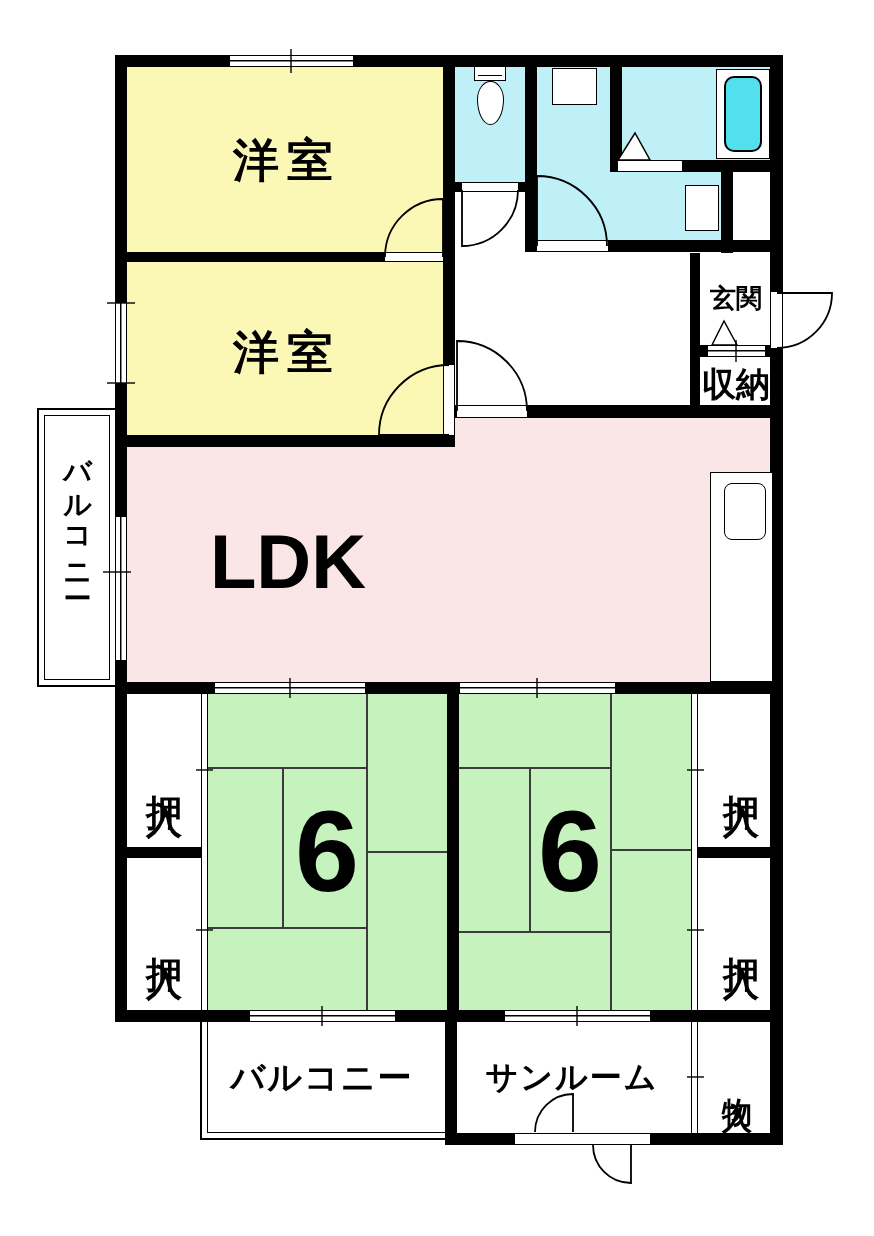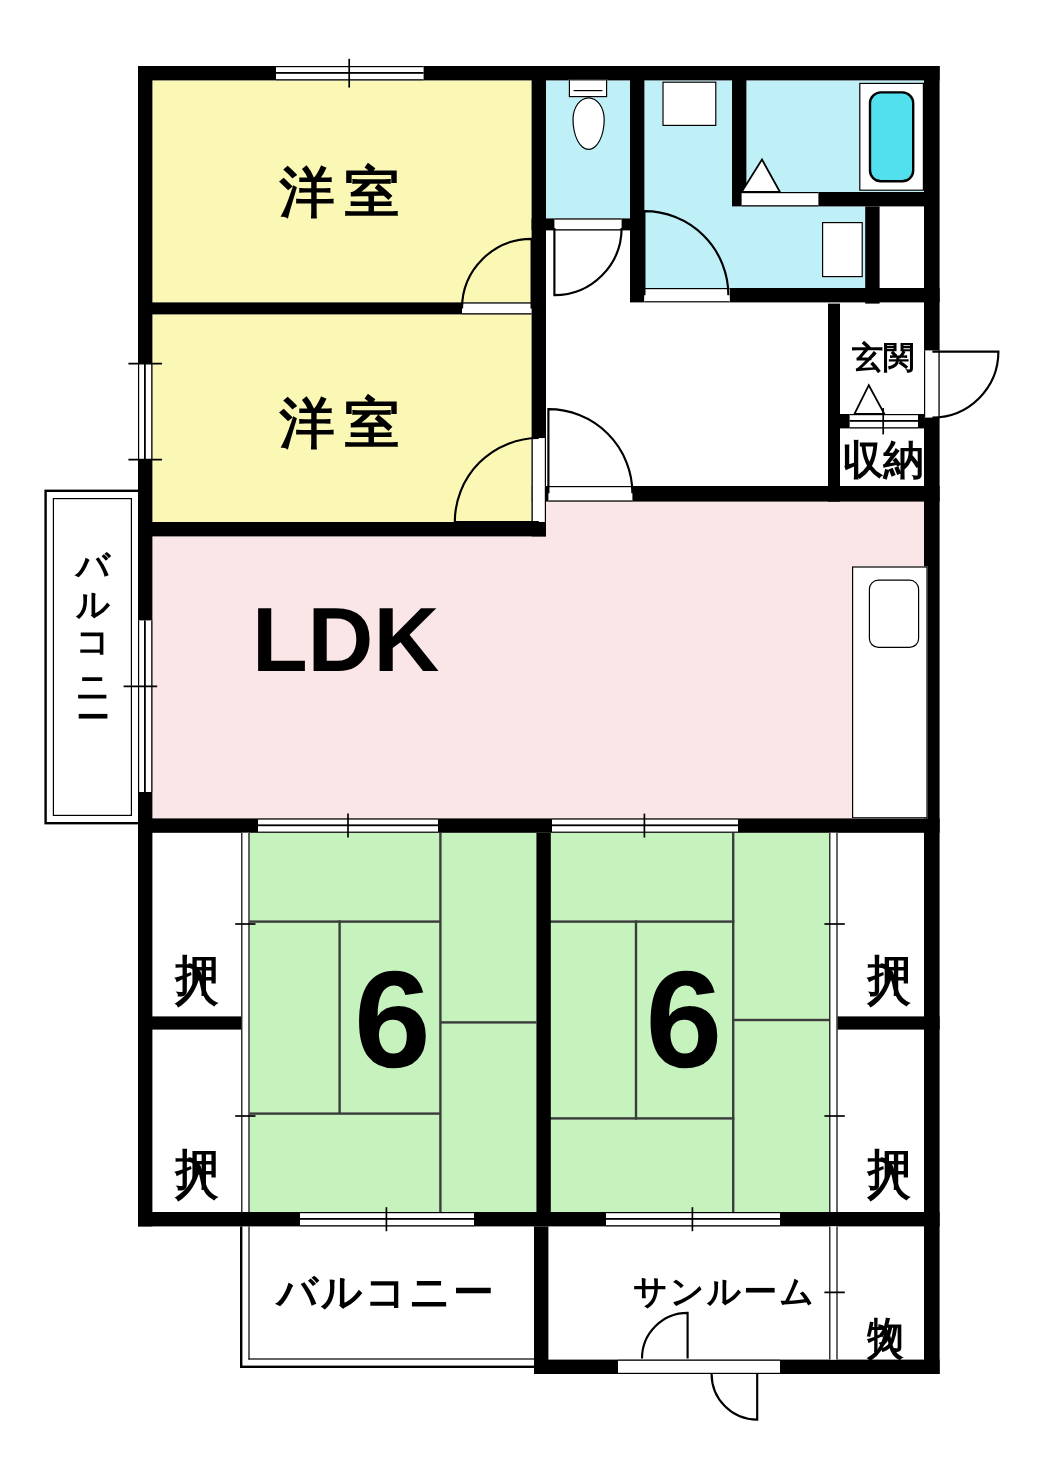--- a/index.html
+++ b/index.html
@@ -137,27 +137,27 @@
       <line x1="196" y1="930" x2="213" y2="930"></line>
       <line x1="687" y1="770" x2="704" y2="770"></line>
       <line x1="687" y1="930" x2="704" y2="930"></line>
       <line x1="687" y1="1077" x2="704" y2="1077"></line>
       <line x1="736" y1="340" x2="736" y2="362"></line>
     </g>
   </svg>
 
   <div class="lbl" style="left:287px;top:160px;font-size:46px;letter-spacing:8px">洋室</div>
   <div class="lbl" style="left:287px;top:352px;font-size:46px;letter-spacing:8px">洋室</div>
-  <div class="lbl" style="left:288px;top:534px;font-size:76px">LDK</div>
+  <div class="lbl" style="left:288px;top:562px;font-size:76px">LDK</div>
   <div class="lbl" style="left:327px;top:851px;font-size:115px">6</div>
   <div class="lbl" style="left:570px;top:851px;font-size:115px">6</div>
   <div class="lbl v" style="left:164px;top:772px;font-size:36px;letter-spacing:6px">押入</div>
   <div class="lbl v" style="left:164px;top:934px;font-size:36px;letter-spacing:6px">押入</div>
   <div class="lbl v" style="left:741px;top:772px;font-size:36px;letter-spacing:6px">押入</div>
   <div class="lbl v" style="left:741px;top:934px;font-size:36px;letter-spacing:6px">押入</div>
   <div class="lbl" style="left:736px;top:298px;font-size:26px">玄関</div>
   <div class="lbl" style="left:736px;top:384px;font-size:34px">収納</div>
   <div class="lbl v" style="left:77px;top:513px;font-size:28px;letter-spacing:4px">バルコニー</div>
   <div class="lbl" style="left:322px;top:1077px;font-size:34px;letter-spacing:2px">バルコニー</div>
-  <div class="lbl" style="left:604px;top:1077px;font-size:28px;letter-spacing:2px">サンルーム</div>
+  <div class="lbl" style="left:572px;top:1077px;font-size:32px;letter-spacing:2px">サンルーム</div>
   <div class="lbl v" style="left:737px;top:1078px;font-size:30px;letter-spacing:4px">物入</div>
 
 </div>
 
 </body></html>

